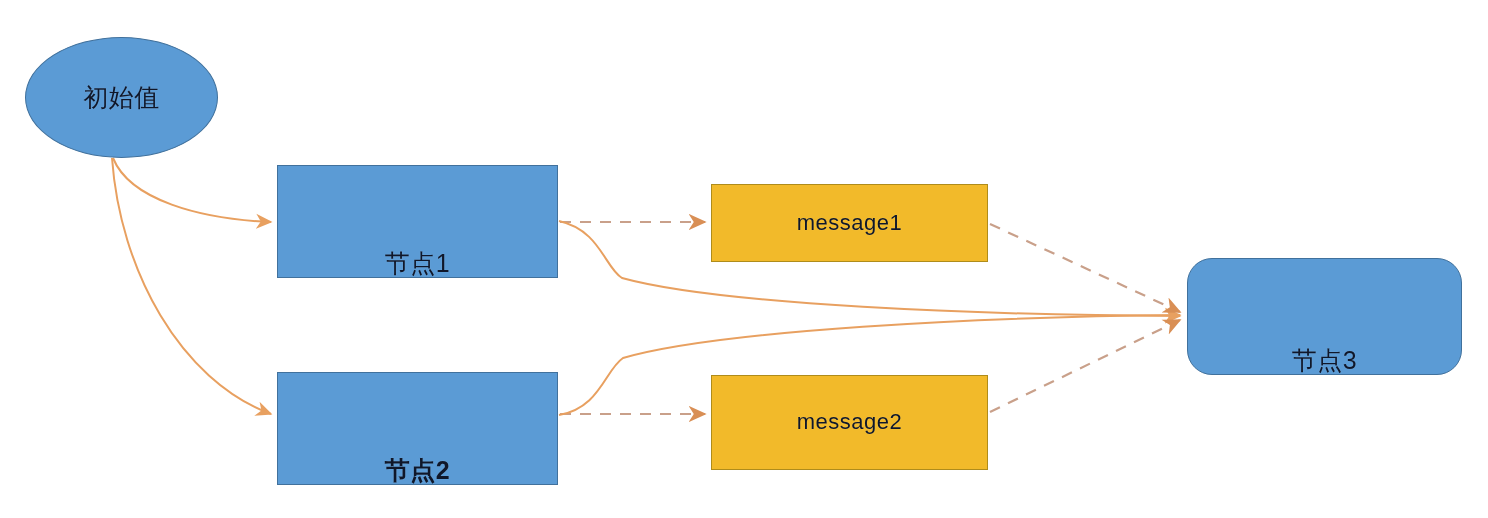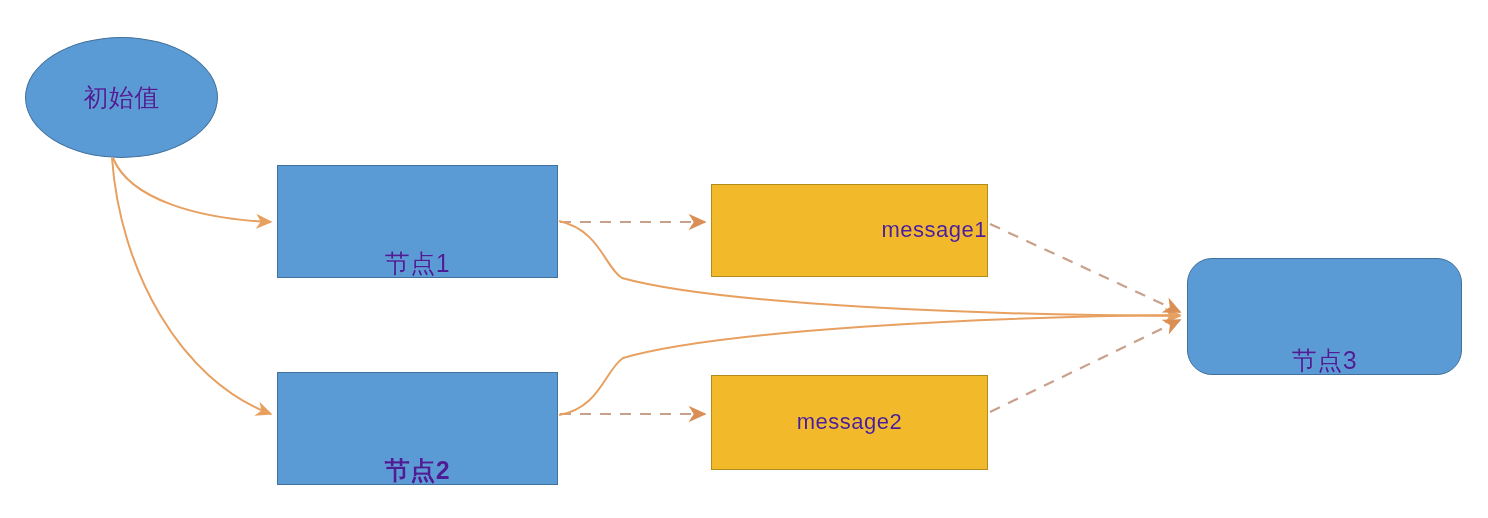--- a/index.html
+++ b/index.html
@@ -23,21 +23,21 @@
     top: 0;
     width: 1488px;
     height: 518px;
   }
   .node {
     position: absolute;
     box-sizing: border-box;
     display: flex;
     align-items: center;
     justify-content: center;
-    color: #4c1d95;
+    color: #0f172a;
     text-align: center;
     letter-spacing: 0.5px;
   }
   .node-rect-blue {
     background: #5B9BD5;
     border: 1.5px solid #41719C;
     font-size: 25px;
     align-items: flex-end;
   }
   .node-rect-amber {
@@ -53,21 +53,21 @@
   }
   .node-label {
     display: block;
     line-height: 1.1;
     text-shadow: 0 0 1px rgba(255,255,255,0.25);
   }
   
   #ellipse-initial { left: 25px;   top: 37px;  width: 193px; height: 121px; }
   #node-1         { left: 277px;  top: 165px; width: 281px; height: 113px; }
   #node-2         { left: 277px;  top: 372px; width: 281px; height: 113px; font-weight: bold; }
-  #message-1      { left: 711px;  top: 184px; width: 277px; height: 93px; justify-content: flex-end; }
+  #message-1      { left: 711px;  top: 184px; width: 277px; height: 78px; }
   #message-2      { left: 711px;  top: 375px; width: 277px; height: 95px; }
   #node-3         { left: 1187px; top: 258px; width: 275px; height: 117px; border-radius: 25px; }
 </style>
 </head>
 <body>
 
 <div id="canvas">
 
   <svg id="edges" viewBox="0 0 1488 518" xmlns="http://www.w3.org/2000/svg">
     <defs>

